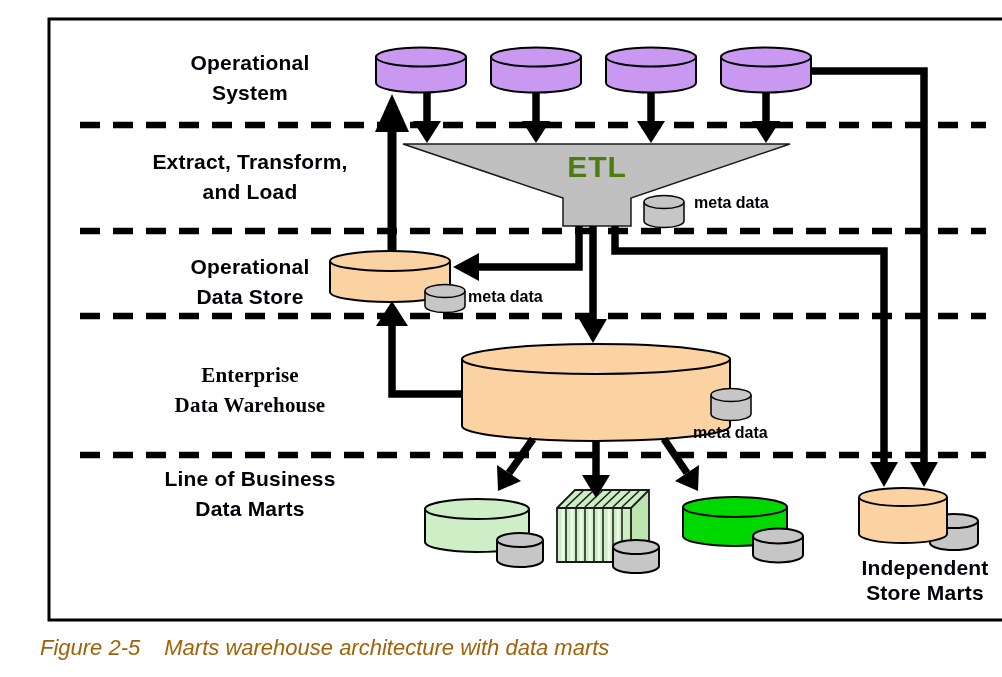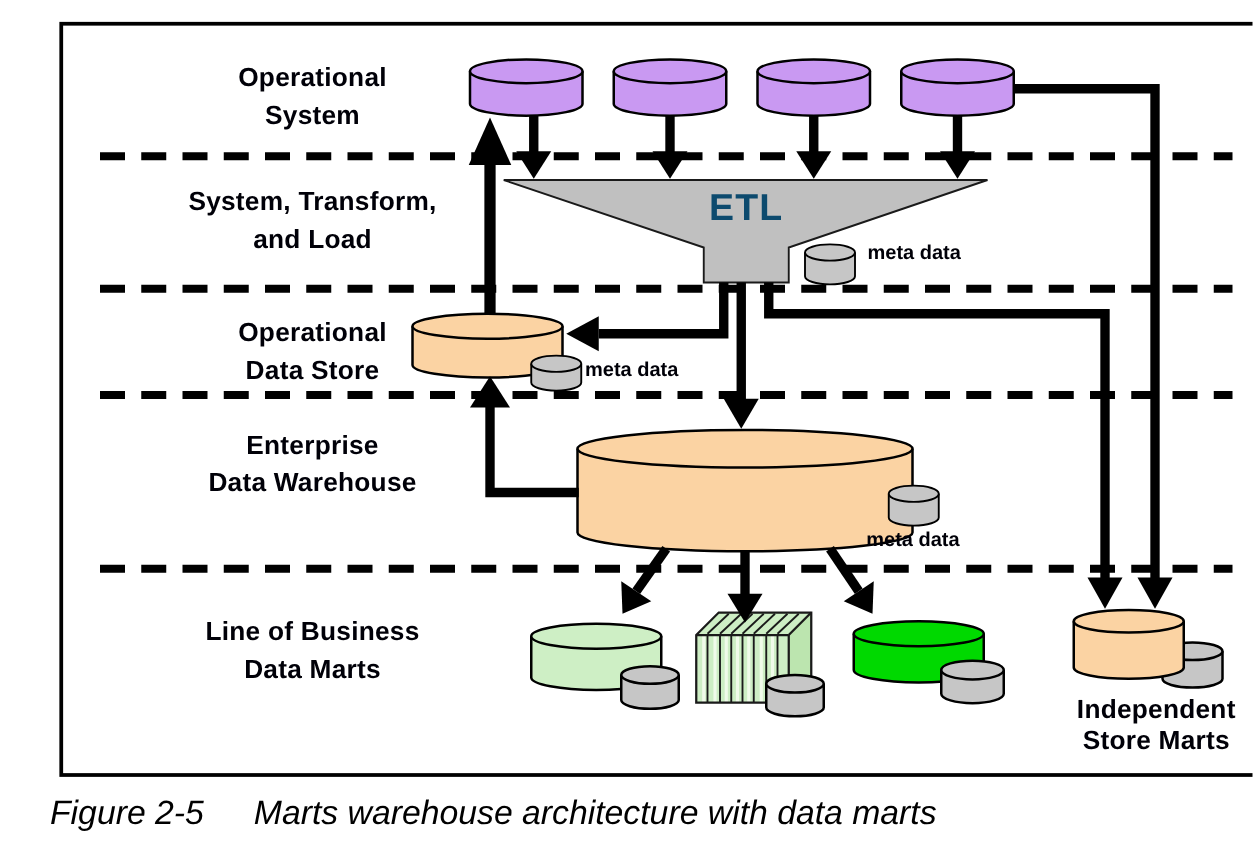--- a/index.html
+++ b/index.html
@@ -27,32 +27,32 @@
     position:absolute;
     font-weight:bold;
     color:#000008;
     font-size:16px;
     white-space:nowrap;
   }
   .etl-lbl{
     position:absolute;
     left:512px;top:150px;width:100px;
     text-align:center;
-    font-weight:bold;font-size:30px;color:#0c4a6e;
+    font-weight:bold;font-size:30px;color:#4d7c0f;
     letter-spacing:1px;
   }
   .mart-lbl{line-height:25px;}
   #caption{
     position:absolute;
     left:5px;top:635px;
     font-style:italic;
-    font-size:27px;
-    color:#000000;
+    font-size:22px;
+    color:#a16207;
     display:flex;
-    gap:40px;
+    gap:24px;
     white-space:nowrap;
   }
 </style>
 </head>
 <body>
 
 <div id="stage">
 
 <svg id="diagram-svg" width="1002" height="677" viewBox="0 0 1002 677">
 
@@ -232,27 +232,27 @@
     </g>
     <g>
       <line x1="629" y1="439" x2="652" y2="473"></line>
       <polygon points="664,465 640,481 663,491" fill="#000" stroke="none"></polygon>
     </g>
   </g>
 </svg>
 
 <div class="lbl layer-lbl" style="top:48px;">Operational
 System</div>
-<div class="lbl layer-lbl" style="top:147px;">System, Transform,
+<div class="lbl layer-lbl" style="top:147px;">Extract, Transform,
 and Load</div>
 <div class="lbl layer-lbl" style="top:252px;">Operational
 Data Store</div>
-<div class="lbl layer-lbl" style="top:342px;">Enterprise
+<div class="lbl layer-lbl" style="top:360px;font-family:Liberation Serif, serif;">Enterprise
 Data Warehouse</div>
-<div class="lbl layer-lbl" style="top:491px;">Line of Business
+<div class="lbl layer-lbl" style="top:464px;">Line of Business
 Data Marts</div>
 
 <div class="etl-lbl">ETL</div>
 
 <div class="meta-lbl" style="left:659px;top:194px;">meta data</div>
 <div class="meta-lbl" style="left:433px;top:288px;">meta data</div>
 <div class="meta-lbl" style="left:658px;top:424px;">meta data</div>
 
 <div class="lbl mart-lbl" style="left:790px;top:555px;width:200px;">Independent
 Store Marts</div>

